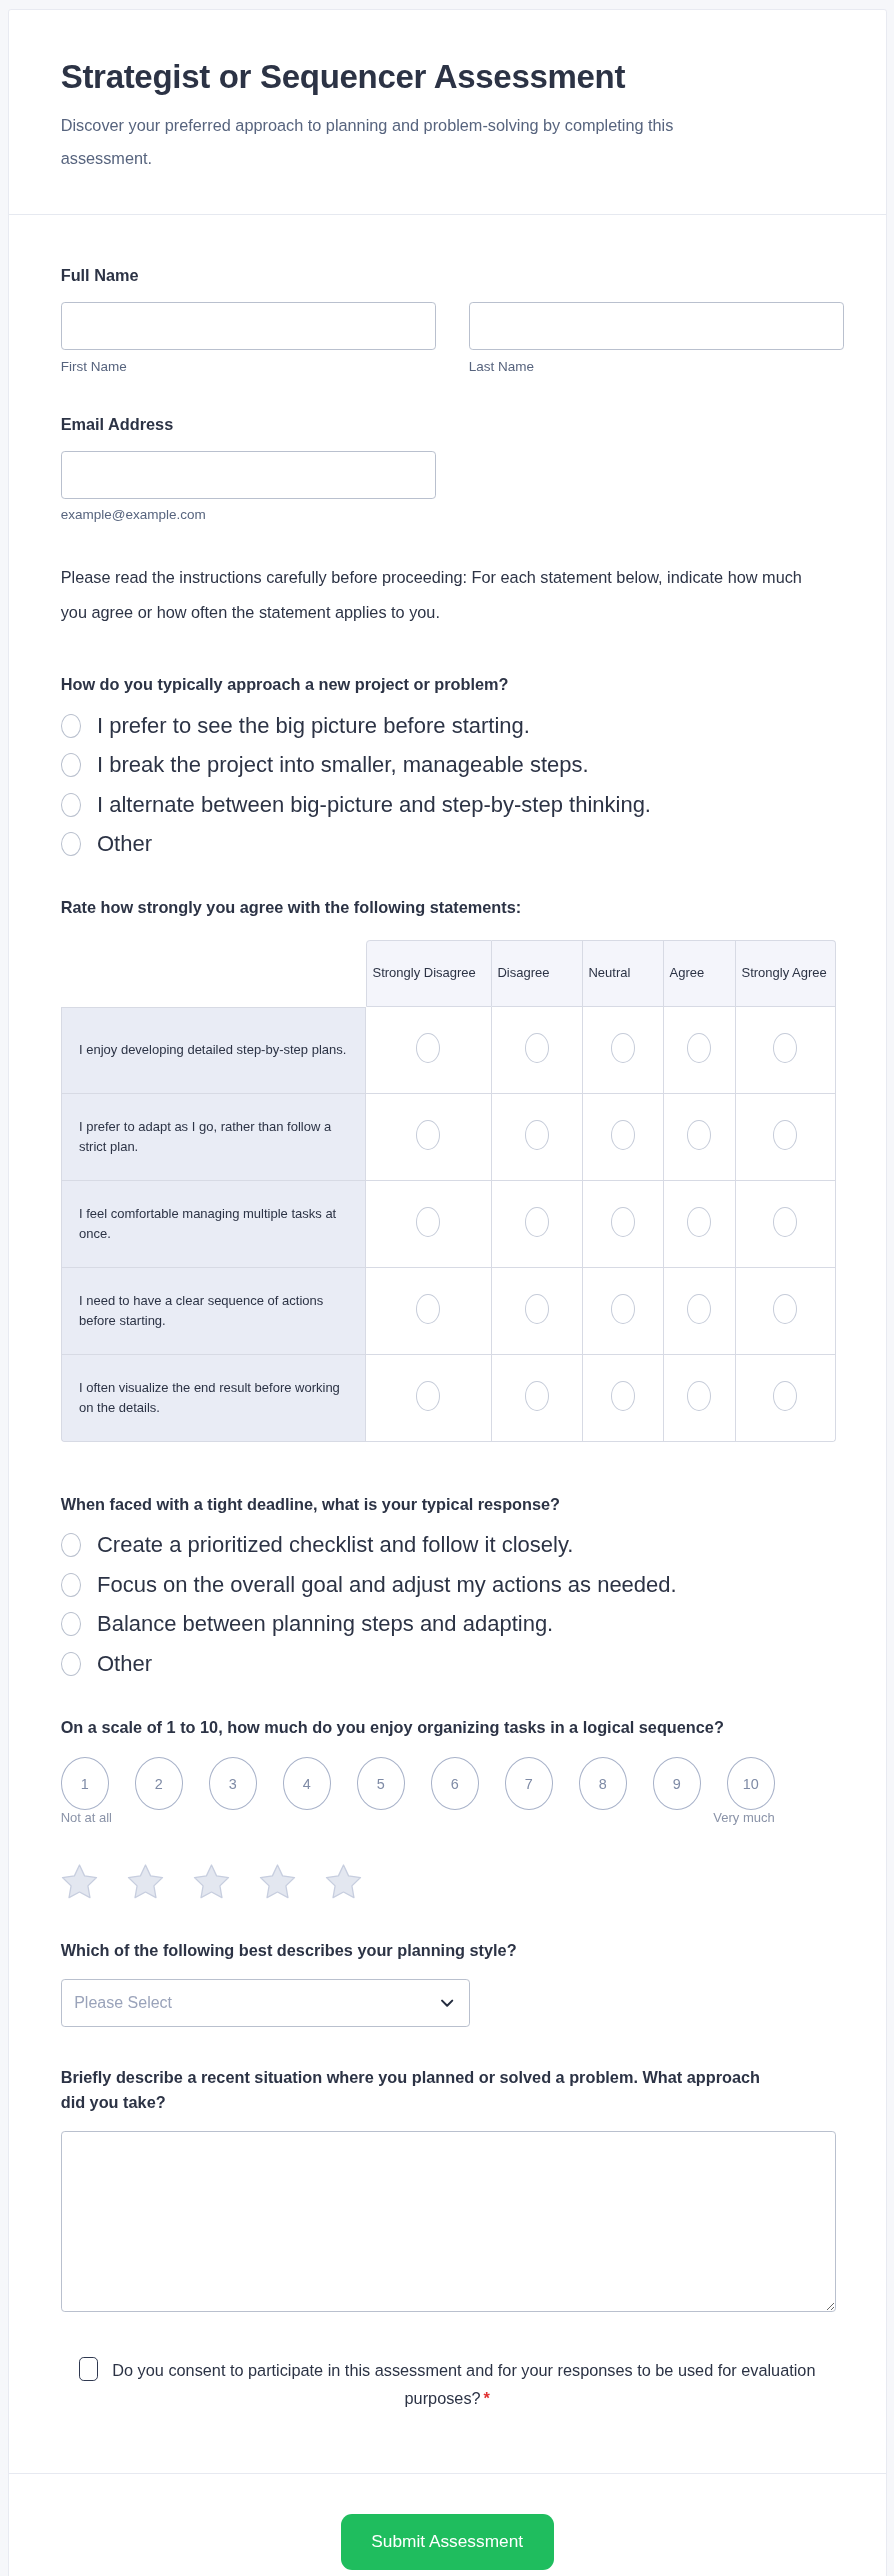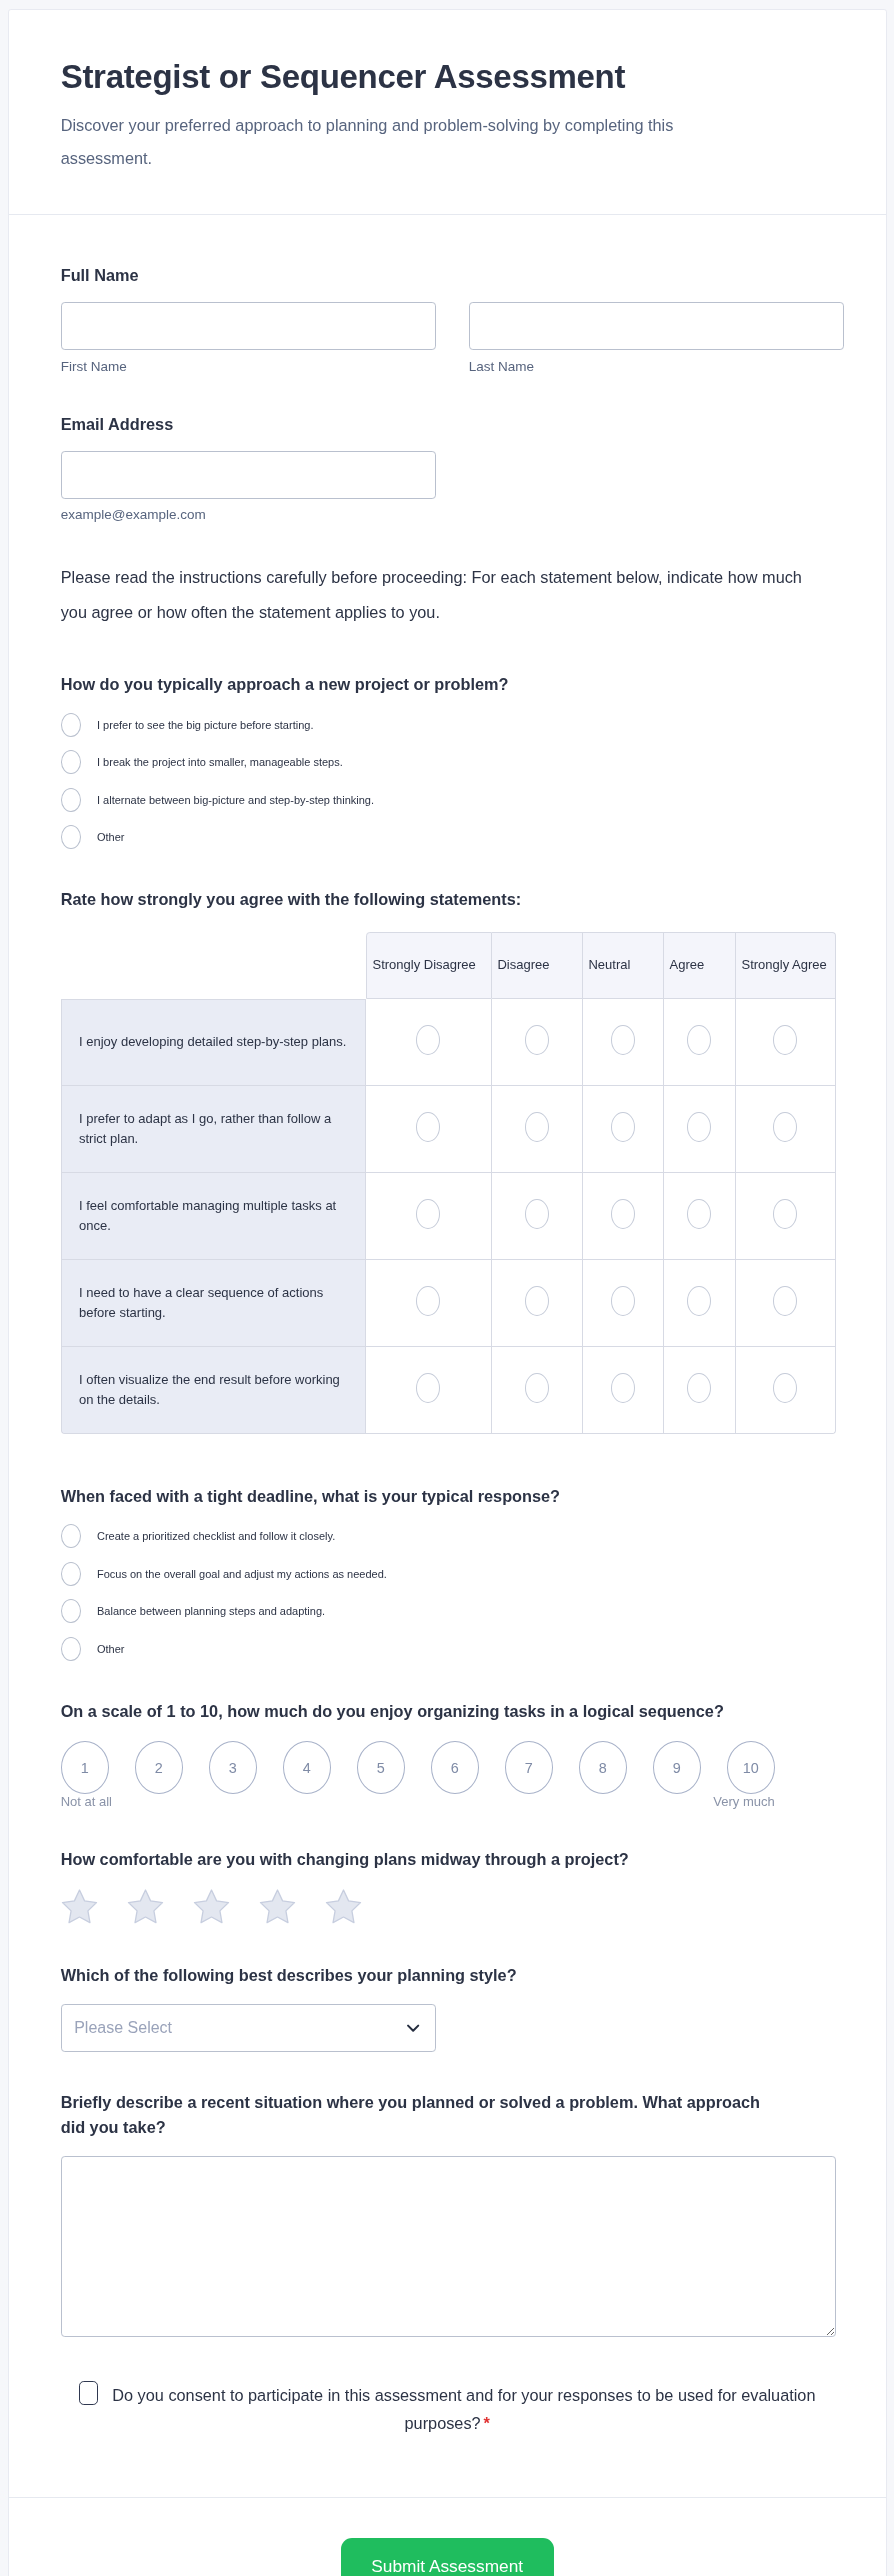--- a/index.html
+++ b/index.html
@@ -70,21 +70,21 @@
   
   .options { display: flex; flex-direction: column; gap: 13.5px; margin-top: 15.4px; }
   .option { display: flex; align-items: center; gap: 16.3px; cursor: pointer; }
   .radio {
     width: 20px; height: 24px;
     border: 1px solid #b9c0ce;
     border-radius: 50%;
     background: #fff;
     flex: 0 0 auto;
   }
-  .option-label { font-size: 11px; color: #2c3345; }
+  .option-label { font-size: 22px; color: #2c3345; }
 
   
   .matrix-field { margin-bottom: 50px; }
   table.matrix { border-collapse: separate; border-spacing: 0; table-layout: fixed; width: 775px; margin-top: 19px; }
   table.matrix col.c-label { width: 305px; }
   table.matrix col.c1 { width: 126px; }
   table.matrix col.c2 { width: 91px; }
   table.matrix col.c3 { width: 81px; }
   table.matrix col.c4 { width: 72px; }
   table.matrix col.c5 { width: 100px; }
@@ -147,21 +147,21 @@
     font-size: 13px; color: #8a93a8;
   }
 
   
   .stars-row { display: flex; gap: 29px; margin-top: 15.4px; }
   .star { width: 37px; height: 37px; cursor: pointer; }
   .star path { fill: #e3e7f0; stroke: #c7cedf; stroke-width: 1.4; stroke-linejoin: round; }
 
   
   .select {
-    width: 375px; height: 48px;
+    width: 409px; height: 48px;
     border: 1px solid #b9c0ce;
     border-radius: 3.8px;
     background: #fff;
     display: flex; align-items: center; justify-content: space-between;
     padding: 0 13.5px 0 12.5px;
     cursor: pointer;
     margin-top: 15.4px;
   }
   .select-placeholder { font-size: 16px; color: #9aa3ba; }
   .chevron { width: 16.3px; height: 16.3px; }
@@ -394,21 +394,20 @@
             <span>10</span>
           </div>
       </div>
       <div class="scale-labels">
         <span>Not at all</span>
         <span>Very much</span>
       </div>
     </div>
 
     <div class="field">
-      <div class="qlabel">How comfortable are you with changing plans midway through a project?</div>
       <div class="stars-row">
         <svg class="star" viewBox="0 0 40 40">
             <path d="M20 2.2 L25.5 13.9 L38.4 15.7 L29.1 24.7 L31.3 37.5 L20 31.4 L8.7 37.5 L10.9 24.7 L1.6 15.7 L14.5 13.9 Z"></path>
           </svg>
         <svg class="star" viewBox="0 0 40 40">
             <path d="M20 2.2 L25.5 13.9 L38.4 15.7 L29.1 24.7 L31.3 37.5 L20 31.4 L8.7 37.5 L10.9 24.7 L1.6 15.7 L14.5 13.9 Z"></path>
           </svg>
         <svg class="star" viewBox="0 0 40 40">
             <path d="M20 2.2 L25.5 13.9 L38.4 15.7 L29.1 24.7 L31.3 37.5 L20 31.4 L8.7 37.5 L10.9 24.7 L1.6 15.7 L14.5 13.9 Z"></path>
           </svg>

